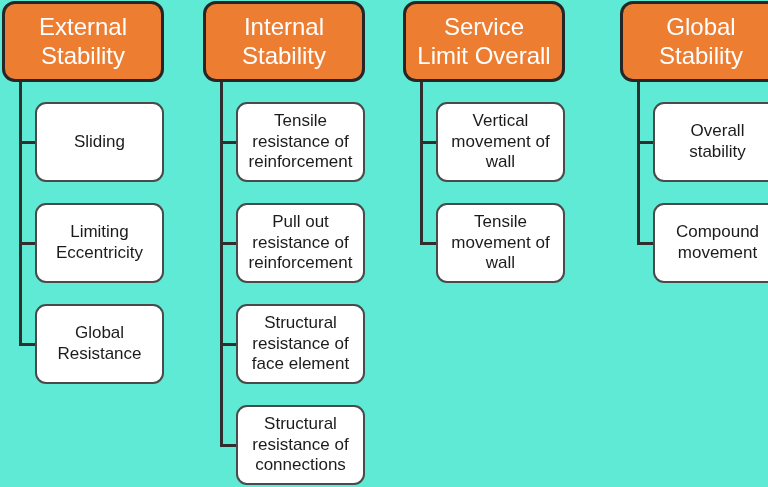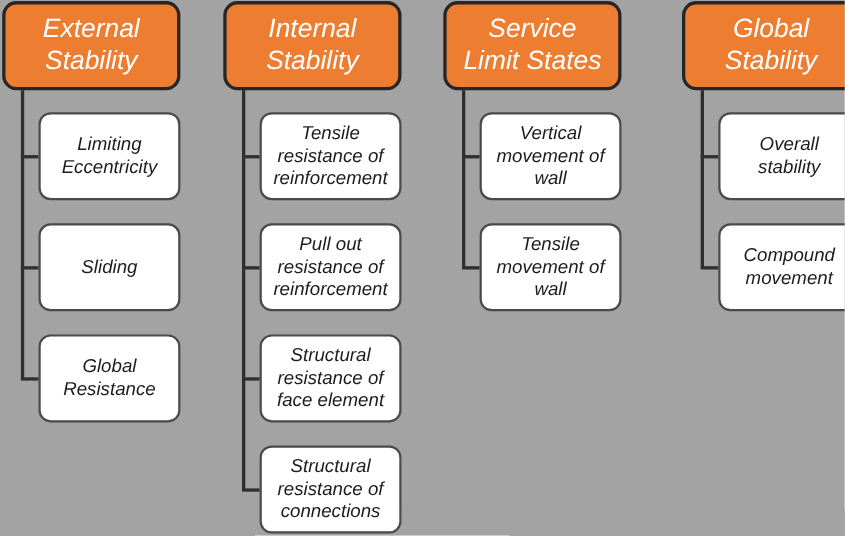--- a/index.html
+++ b/index.html
@@ -5,23 +5,22 @@
   html, body {
     margin: 0;
     padding: 0;
     background: #ffffff;
     font-family: "Liberation Sans", sans-serif;
   }
   .diagram {
     position: relative;
     width: 768px;
     height: 487px;
-    background: #a3a3a3;
+    background: #5eead4;
     overflow: hidden;
-    font-style: italic;
   }
   .col {
     position: absolute;
     top: 0;
     width: 162px;
     height: 487px;
   }
   .header {
     position: absolute;
     top: 1px;
@@ -91,26 +90,26 @@
 
 <div class="diagram">
 
   <div class="col" style="left:2px">
     <div class="header">External
 Stability</div>
     <div class="vline" style="height:263px"></div>
     <div class="children">
       <div class="child-wrap">
         <div class="hline"></div>
-        <div class="child">Limiting
-Eccentricity</div>
+        <div class="child">Sliding</div>
       </div>
       <div class="child-wrap">
         <div class="hline"></div>
-        <div class="child">Sliding</div>
+        <div class="child">Limiting
+Eccentricity</div>
       </div>
       <div class="child-wrap">
         <div class="hline"></div>
         <div class="child">Global
 Resistance</div>
       </div>
     </div>
   </div>
 
   <div class="col" style="left:203px">
@@ -140,21 +139,21 @@
         <div class="hline"></div>
         <div class="child">Structural
 resistance of
 connections</div>
       </div>
     </div>
   </div>
 
   <div class="col" style="left:403px">
     <div class="header">Service
-Limit States</div>
+Limit Overall</div>
     <div class="vline" style="height:162px"></div>
     <div class="children">
       <div class="child-wrap">
         <div class="hline"></div>
         <div class="child">Vertical
 movement of
 wall</div>
       </div>
       <div class="child-wrap">
         <div class="hline"></div>

